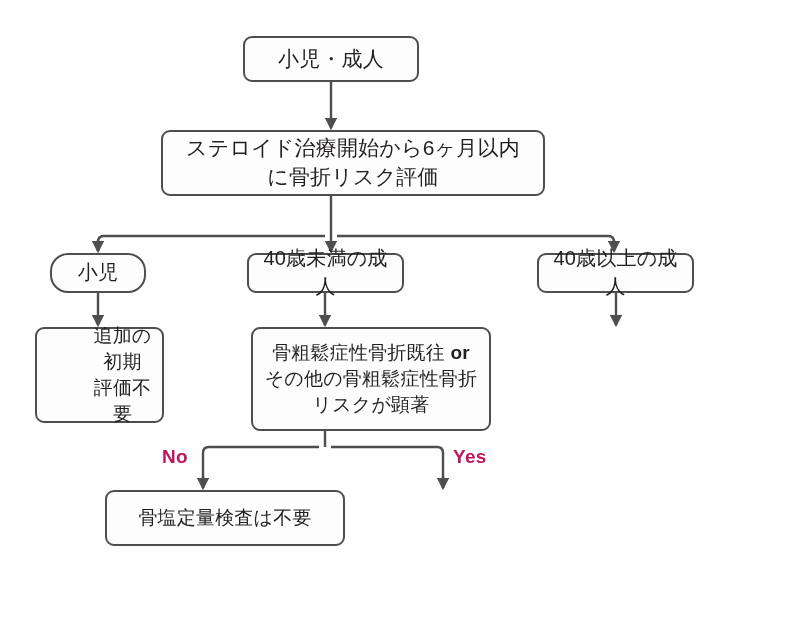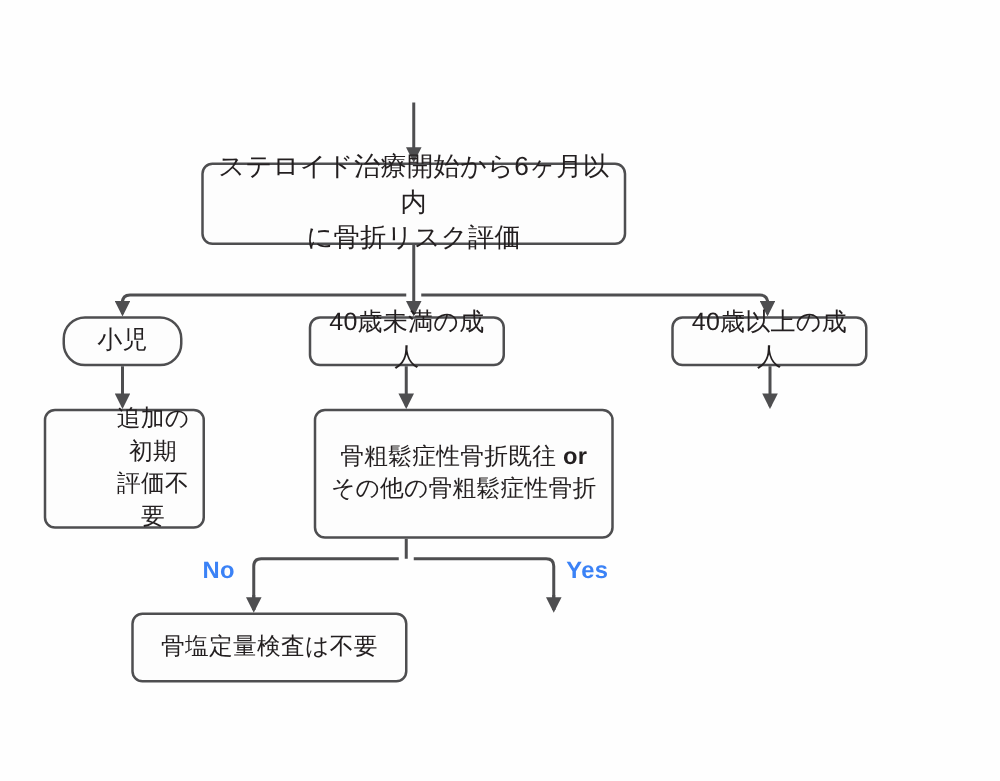--- a/index.html
+++ b/index.html
@@ -38,34 +38,34 @@
     letter-spacing: 0.2px;
   }
   .node .txt {
     display: block;
     white-space: pre-line;
     padding: 0 6px;
   }
   .edge-label {
     position: absolute;
     font-weight: bold;
-    color: #3b82f6;
+    color: #be185d;
     font-size: 19px;
     letter-spacing: 0.3px;
   }
   
   #n-root      { left: 243px; top: 36px;  width: 176px; height: 46px;  font-size: 21px; }
-  #n-assess    { left: 161px; top: 130px; width: 340px; height: 66px;  font-size: 21px; }
+  #n-assess    { left: 161px; top: 130px; width: 384px; height: 66px;  font-size: 21px; }
   #n-child     { left: 50px;  top: 253px; width: 96px;  height: 40px;  font-size: 20px; border-radius: 18px; }
   #n-under40   { left: 247px; top: 253px; width: 157px; height: 40px;  font-size: 20px; }
   #n-over40    { left: 537px; top: 253px; width: 157px; height: 40px;  font-size: 20px; }
   #n-noinit    { left: 35px;  top: 327px; width: 129px; height: 96px;  font-size: 19px; padding-left: 46px; }
   #n-decision  { left: 203px; top: 327px; width: 240px; height: 104px; font-size: 19px; margin-left: 48px; }
   #n-frax      { left: 471px; top: 327px; width: 292px; height: 102px; font-size: 19px; }
-  #n-nobmd     { left: 105px; top: 490px; width: 221px; height: 56px;  font-size: 19px; }
+  #n-nobmd     { left: 105px; top: 490px; width: 240px; height: 56px;  font-size: 19px; }
   #n-dobmd     { left: 345px; top: 490px; width: 204px; height: 100px; font-size: 19px; }
   #lbl-no      { left: 162px; top: 446px; }
   #lbl-yes     { left: 453px; top: 446px; text-align: center; }
   .bold-inline { font-weight: bold; }
 </style>
 </head>
 <body>
 
 <div id="canvas">
 
@@ -93,20 +93,23 @@
       <path d="M 616 293 L 616 325" marker-end="url(#arrow)"></path>
 
       <path d="M 325 431 L 325 447"></path>
       <path d="M 203 488 L 203 453 Q 203 447 209 447 L 319 447
                M 331 447 L 437 447 Q 443 447 443 453 L 443 488"></path>
       <path d="M 203 476 L 203 488" marker-end="url(#arrow)"></path>
       <path d="M 443 476 L 443 488" marker-end="url(#arrow)"></path>
     </g>
   </svg>
 
+  <div class="node" id="n-root">
+    <span class="txt">小児・成人</span>
+  </div>
 
   <div class="node" id="n-assess">
     <span class="txt">ステロイド治療開始から6ヶ月以内
 に骨折リスク評価</span>
   </div>
 
   <div class="node" id="n-child">
     <span class="txt">小児</span>
   </div>
 
@@ -117,21 +120,21 @@
   <div class="node" id="n-over40">
     <span class="txt">40歳以上の成人</span>
   </div>
 
   <div class="node" id="n-noinit">
     <span class="txt">追加の初期
 評価不要</span>
   </div>
 
   <div class="node" id="n-decision">
-    <span class="txt"><span>骨粗鬆症性骨折既往 </span><span class="bold-inline">or</span><br><span>その他の骨粗鬆症性骨折</span><br></span>
+    <span class="txt"><span>骨粗鬆症性骨折既往 </span><span class="bold-inline">or</span><br><span>その他の骨粗鬆症性骨折</span><br><span>リスクが顕著</span></span>
   </div>
 
 
   <div class="node" id="n-nobmd">
     <span class="txt">骨塩定量検査は不要</span>
   </div>
 
 
   <div class="edge-label" id="lbl-no">No</div>
   <div class="edge-label" id="lbl-yes">Yes</div>

